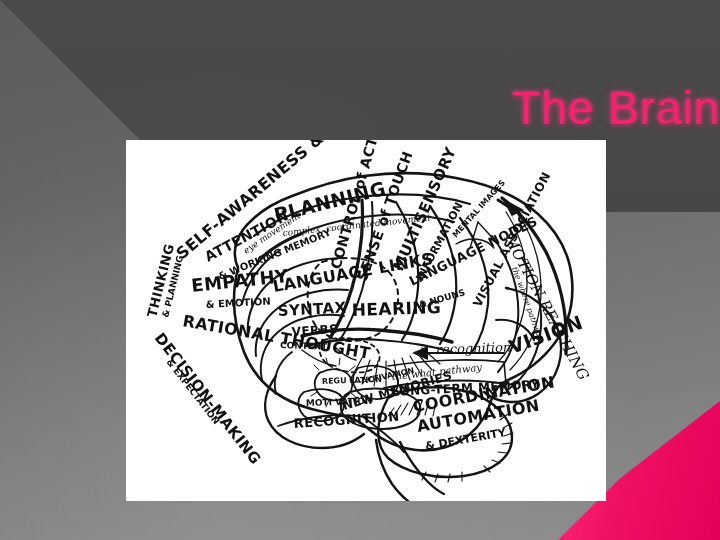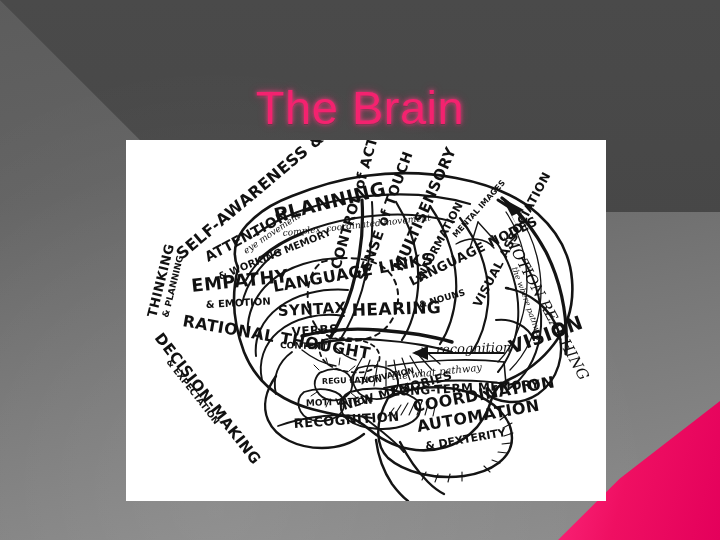--- a/index.html
+++ b/index.html
@@ -52,21 +52,21 @@
     clip-path: polygon(100% 0%, 100% 100%, 0% 100%, 38% 56%);
     -webkit-clip-path: polygon(100% 0%, 100% 100%, 0% 100%, 38% 56%);
   }
 
   
   #slide-title {
     position: absolute;
     left: 0;
     top: 52px;
     width: 720px;
-    text-align: center;
+    text-align: right;
     font-size: 47px;
     font-weight: 400;
     letter-spacing: 0.5px;
     color: #f4226f;
     text-shadow: 0 0 4px rgba(255,60,130,0.85),
                  0 0 10px rgba(255,40,120,0.45),
                  0 1px 0 rgba(0,0,0,0.25);
     line-height: 1.05;
   }
 

